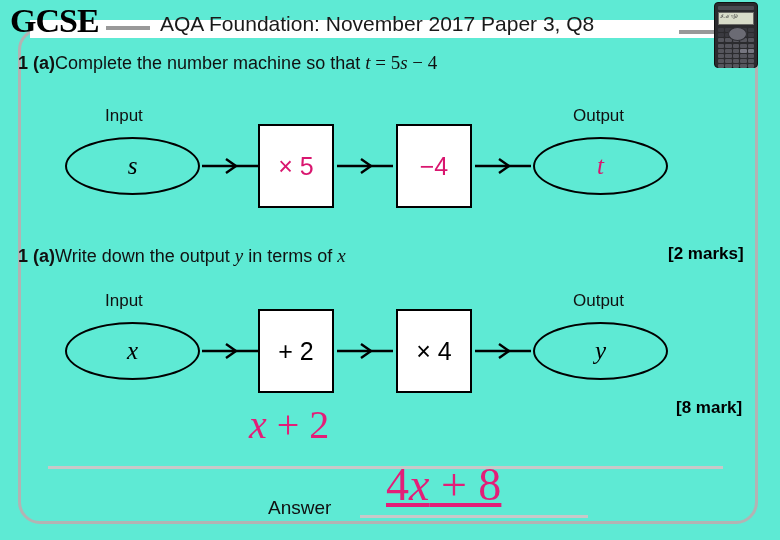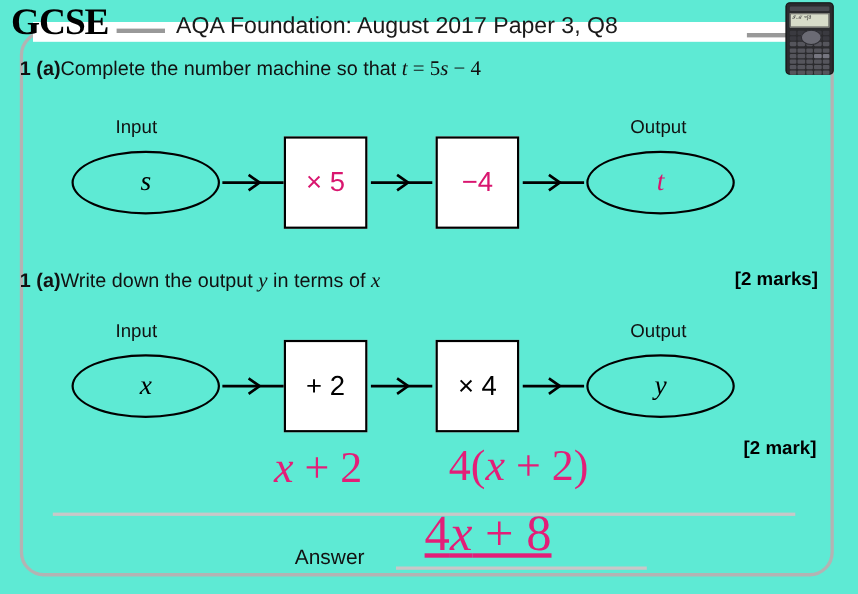--- a/index.html
+++ b/index.html
@@ -257,21 +257,21 @@
 </head>
 <body>
 
 <div id="page">
 
   <div class="frame"></div>
   <div class="frame-top-mask"></div>
 
   <div class="gcse-logo">GCSE</div>
   <div class="header-rule"></div>
-  <div class="header-title">AQA Foundation: August 2017 Paper 3, Q8</div>
+  <div class="header-title">AQA Foundation: November 2017 Paper 3, Q8</div>
   <div class="header-rule-right"></div>
 
   <div class="calc">
     <div class="calc-brandbar"></div>
     <div class="calc-screen">ℐℳ ≈∫∂</div>
     <div class="calc-dpad"></div>
     <div class="calc-keys">
       <i class="dark"></i>
         <i class="dark"></i>
         <i class="dark"></i>
@@ -406,25 +406,22 @@
 
     <div class="nm-ellipse" style="left:533px; top:322px;">
       <span class="nm-val">y</span>
     </div>
   </div>
 
   <div class="working" style="left:249px; top:405px;">
     <span class="it">x</span><span> + 2</span>
   </div>
 
-  <div class="working" style="left:408px; top:403px;">
-    <span>4(</span><span class="it">x</span><span> + 2)</span>
-  </div>
-
-  <div class="marks" style="left:676px; top:398px;">[2 mark]</div>
+
+  <div class="marks" style="left:676px; top:398px;">[8 mark]</div>
 
   <div class="ans-rule-long"></div>
   <div class="ans-label">Answer</div>
   <div class="ans-rule-short"></div>
   <div class="ans-value">
     <span>4</span><span class="it">x</span><span> + 8</span>
   </div>
 
 </div>
 

